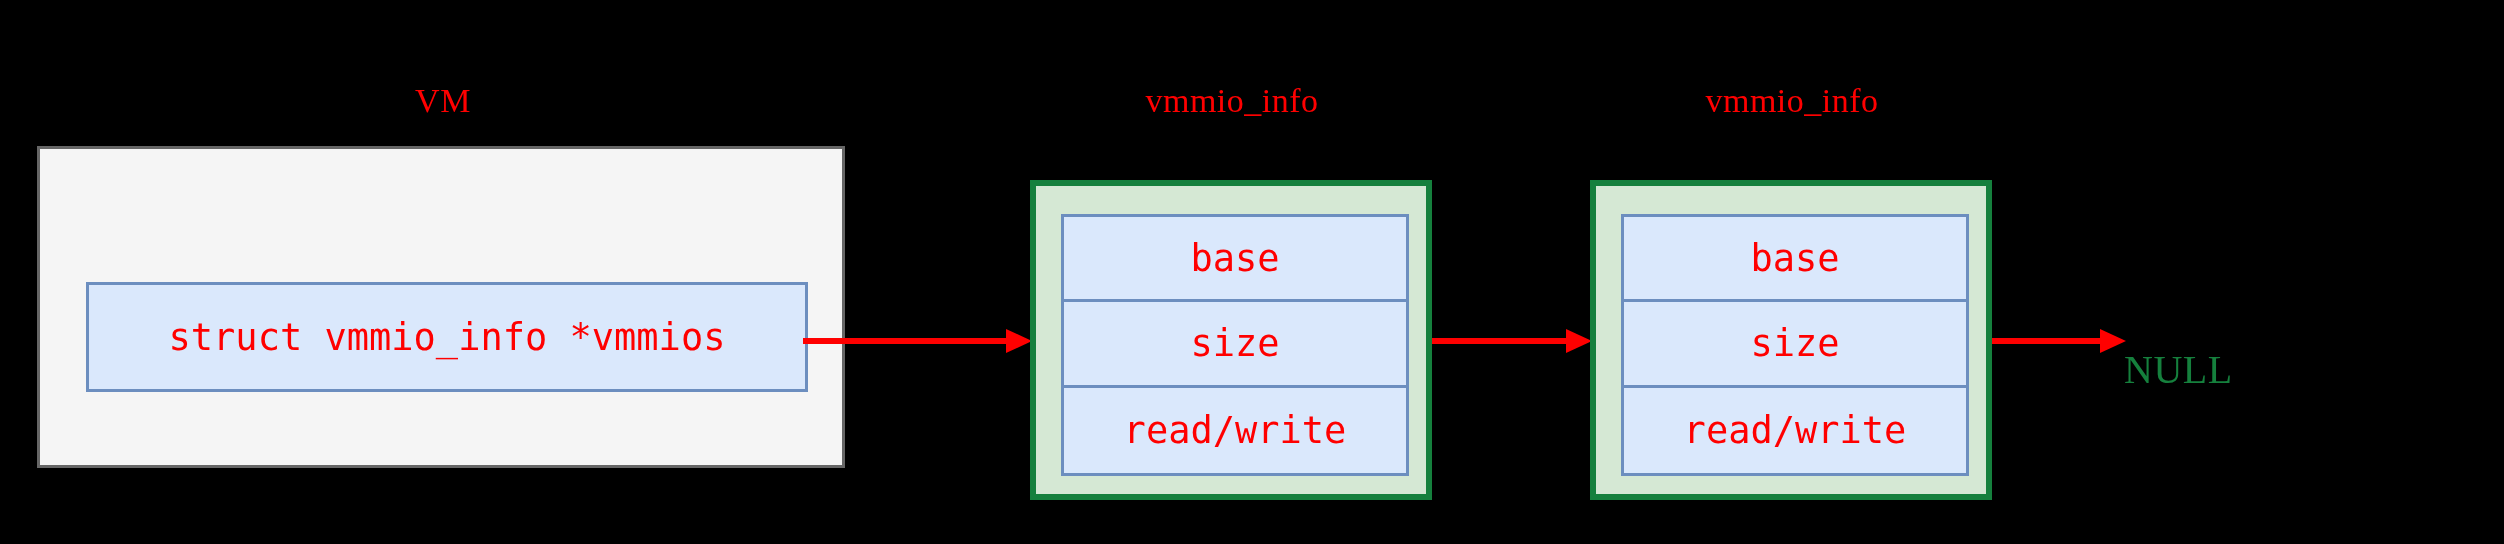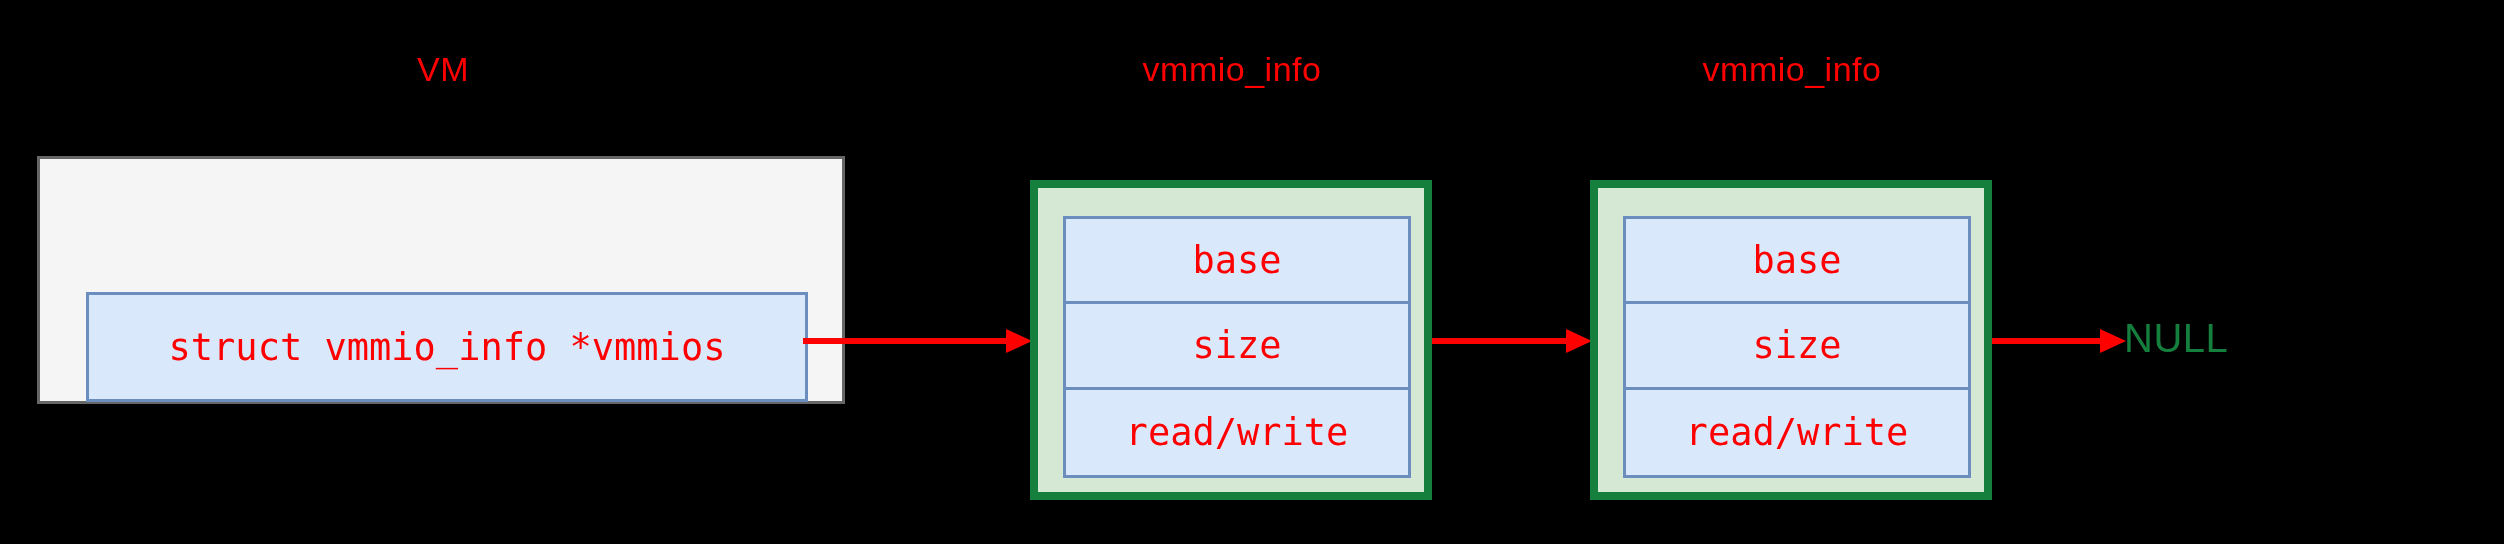--- a/index.html
+++ b/index.html
@@ -14,38 +14,39 @@
     height: 544px;
     background: #000000;
     overflow: hidden;
     font-family: "DejaVu Sans Mono", "Liberation Mono", monospace;
   }
 
   
   .lbl {
     position: absolute;
     color: #ff0000;
-    font-family: Liberation Sans, sans-serif;
+    font-family: Liberation Serif, serif;
     white-space: nowrap;
     line-height: 1;
     letter-spacing: 0.5px;
+    margin-top: 32px;
   }
   .caption {
     font-size: 34px;
     text-align: center;
     transform: translateX(-50%);
   }
 
   
   .vm-box {
     position: absolute;
     left: 37px;
-    top: 156px;
+    top: 146px;
     width: 808px;
-    height: 248px;
+    height: 322px;
     background: #f5f5f5;
     border: 3px solid #666666;
     box-sizing: border-box;
   }
   .vm-field {
     position: absolute;
     left: 46px;
     top: 133px;
     width: 722px;
     height: 110px;
@@ -63,21 +64,21 @@
     letter-spacing: 0px;
   }
 
   
   .node {
     position: absolute;
     top: 180px;
     width: 402px;
     height: 320px;
     background: #d5e8d4;
-    border: 8px solid #15803d;
+    border: 6px solid #15803d;
     box-sizing: border-box;
   }
   .node-inner {
     position: absolute;
     left: 25px;
     top: 28px;
     width: 348px;
     height: 262px;
     border: 3px solid #6c8ebf;
     box-sizing: border-box;

